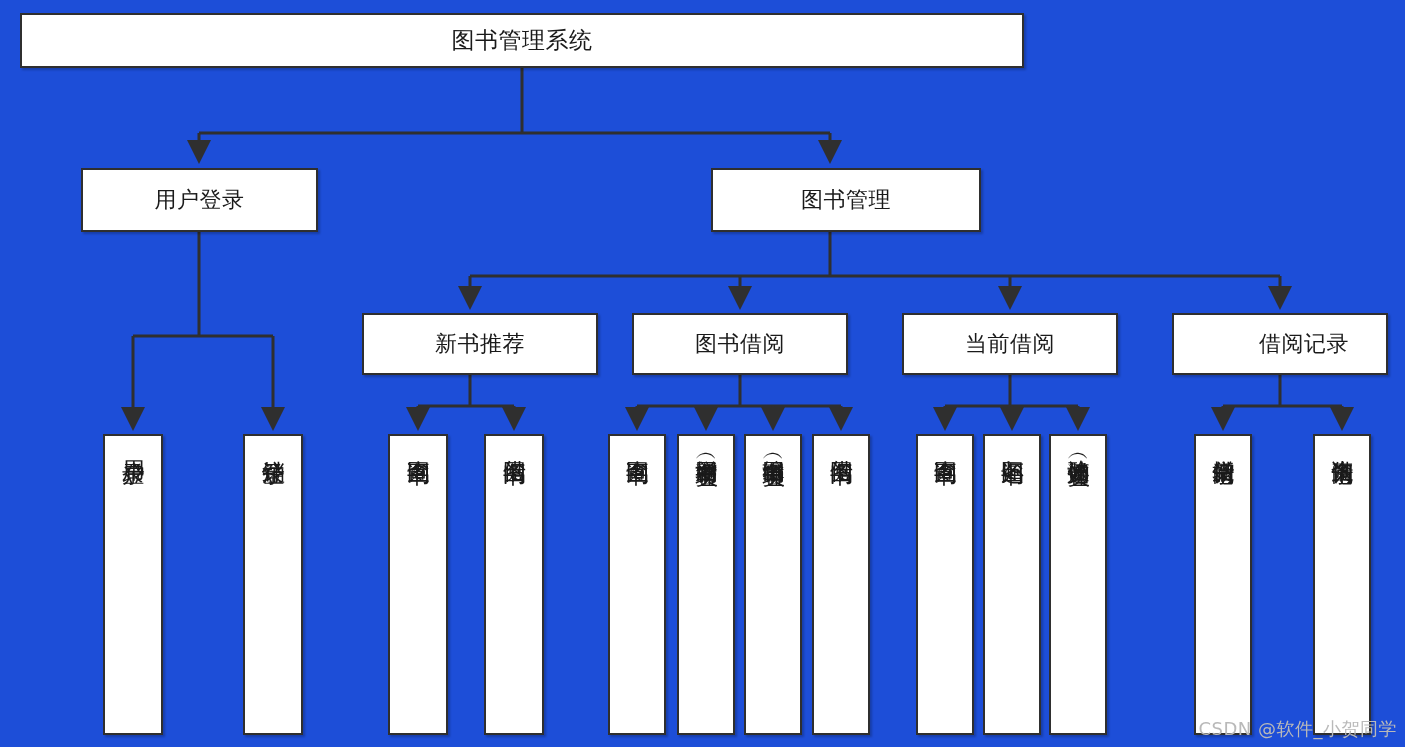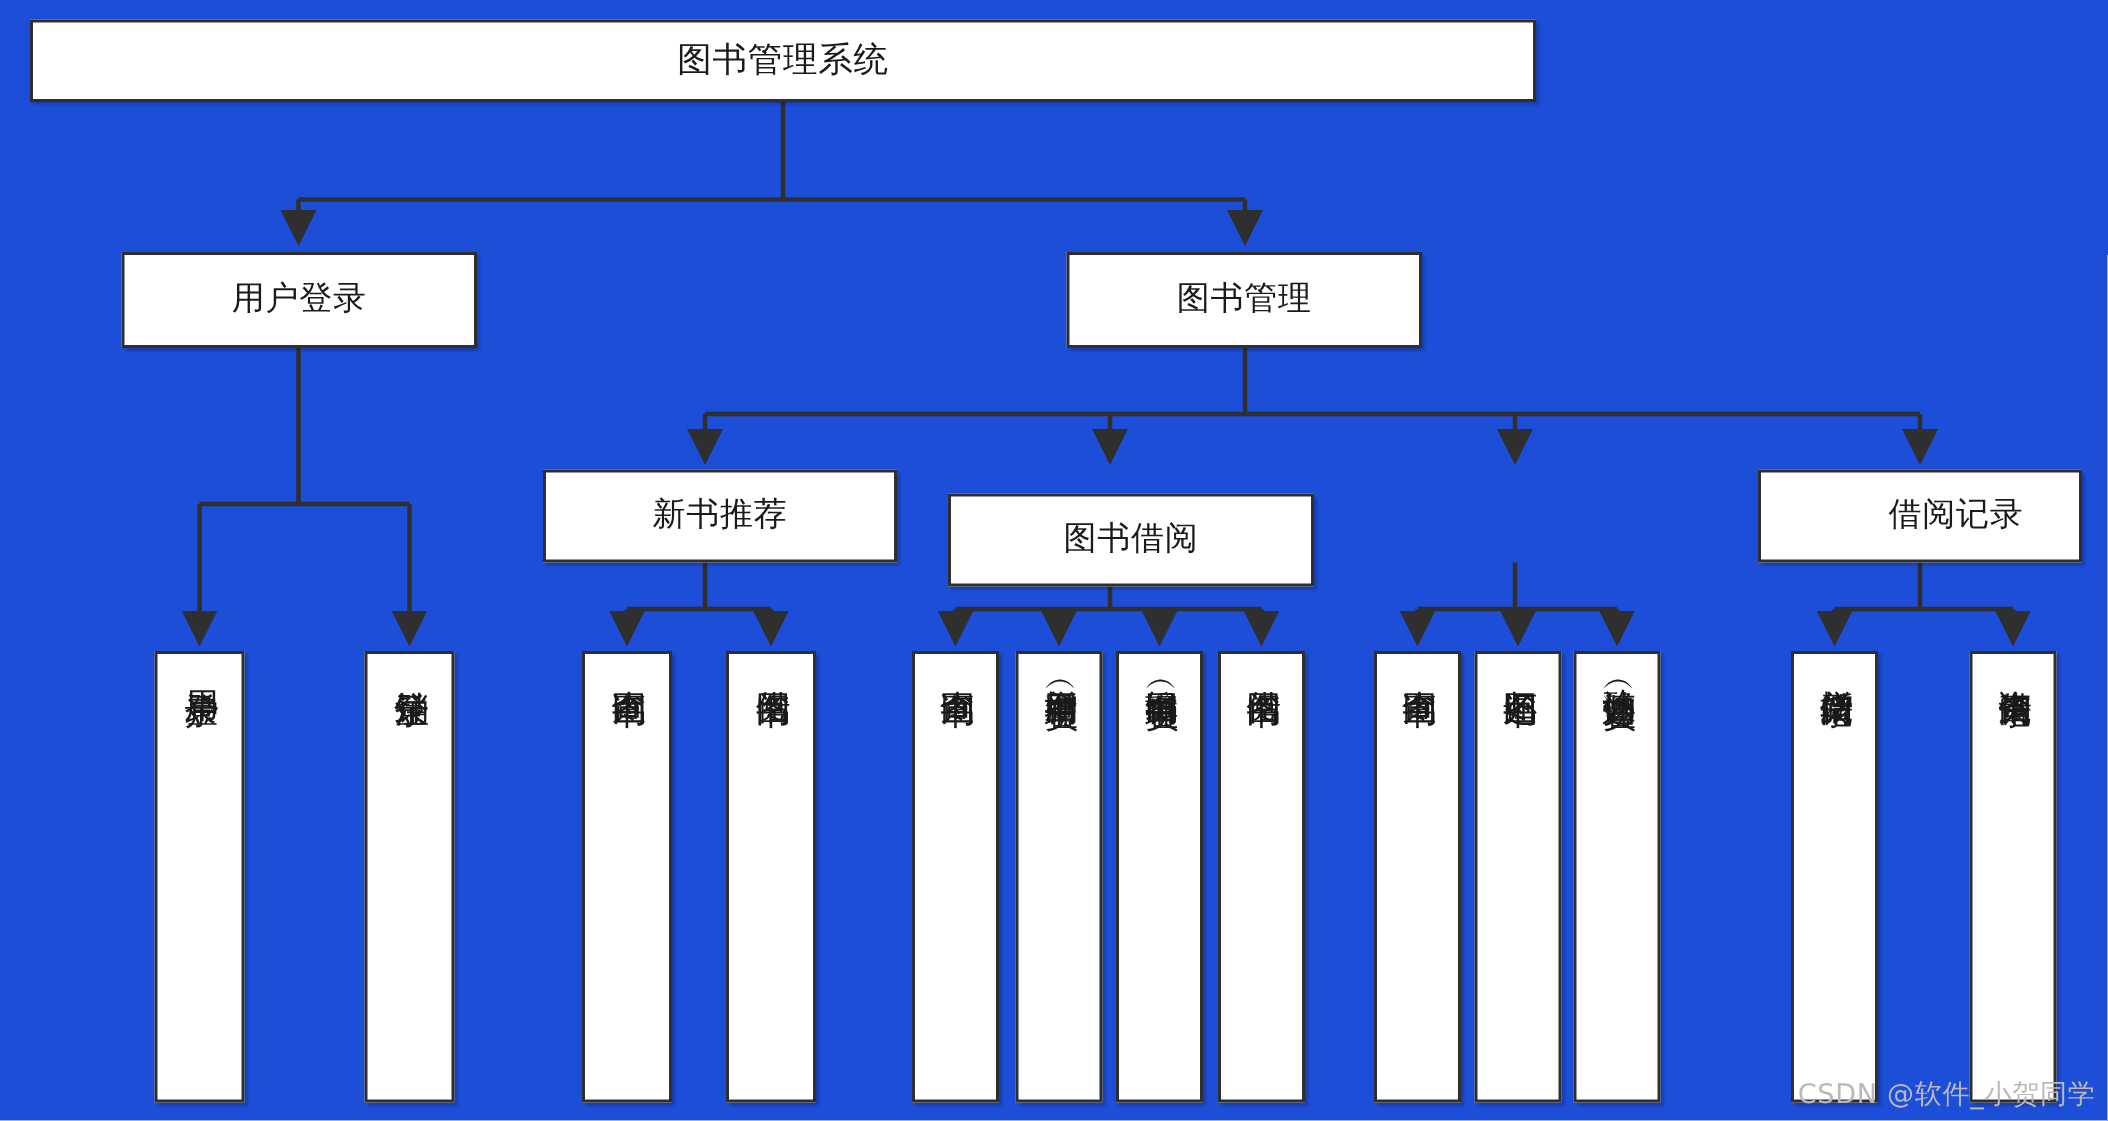--- a/index.html
+++ b/index.html
@@ -124,29 +124,32 @@
     </g>
   </svg>
 
   <div class="node node-root" style="left:20px; top:13px; width:1004px; height:55px;">
     <span class="label">图书管理系统</span>
   </div>
 
   <div class="node node-l2" style="left:81px; top:168px; width:237px; height:64px;">
     <span class="label">用户登录</span>
   </div>
-  <div class="node node-l2" style="left:711px; top:168px; width:237px; height:64px;">
+  <div class="node node-l2" style="left:711px; top:168px; width:270px; height:64px;">
     <span class="label">图书管理</span>
   </div>
 
   <div class="node node-l3" style="left:362px; top:313px; width:236px; height:62px;">
     <span class="label">新书推荐</span>
   </div>
-  <div class="node node-l3" style="left:632px; top:313px; width:244px; height:62px;margin-top:16px;">
+  <div class="node node-l3" style="left:632px; top:313px; width:216px; height:62px;">
     <span class="label">图书借阅</span>
+  </div>
+  <div class="node node-l3" style="left:902px; top:313px; width:216px; height:62px;">
+    <span class="label">当前借阅</span>
   </div>
   <div class="node node-l3" style="left:1172px; top:313px; width:216px; height:62px;padding-left:48px;">
     <span class="label">借阅记录</span>
   </div>
 
   <div class="node node-leaf" style="left:103px; top:434px; width:60px; height:301px;">
     <span class="label">用户登录</span>
   </div>
   <div class="node node-leaf" style="left:243px; top:434px; width:60px; height:301px;">
     <span class="label">注销登录</span>

